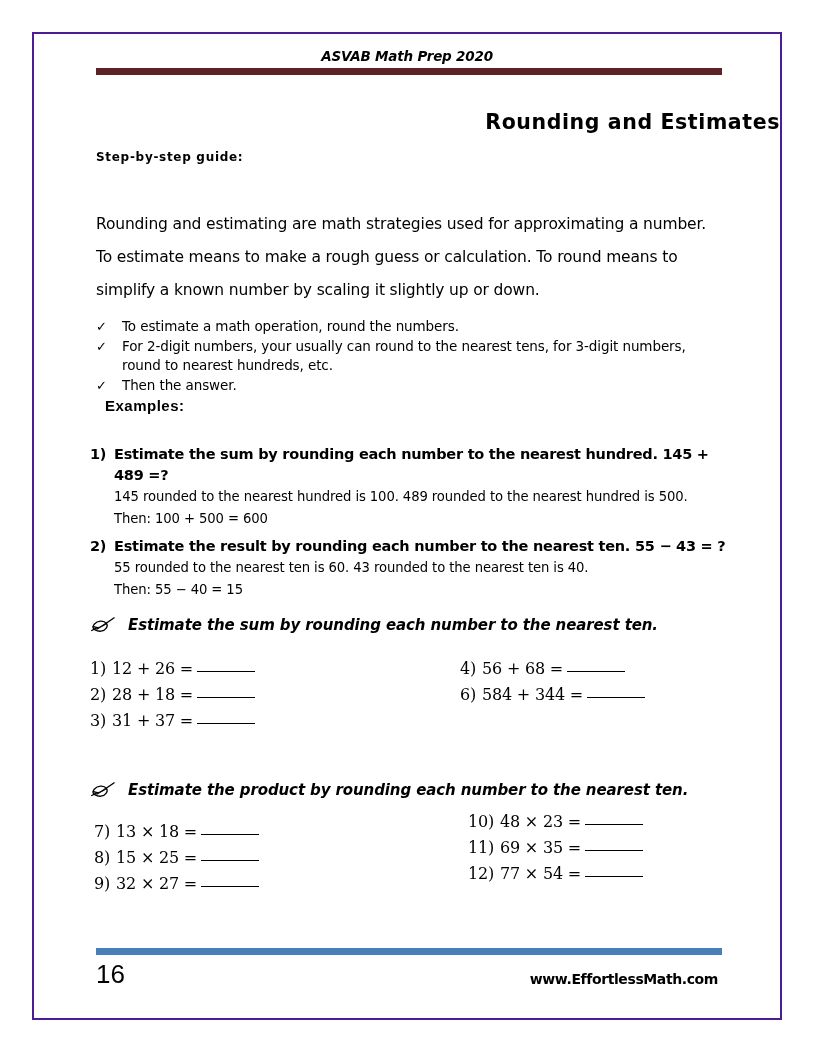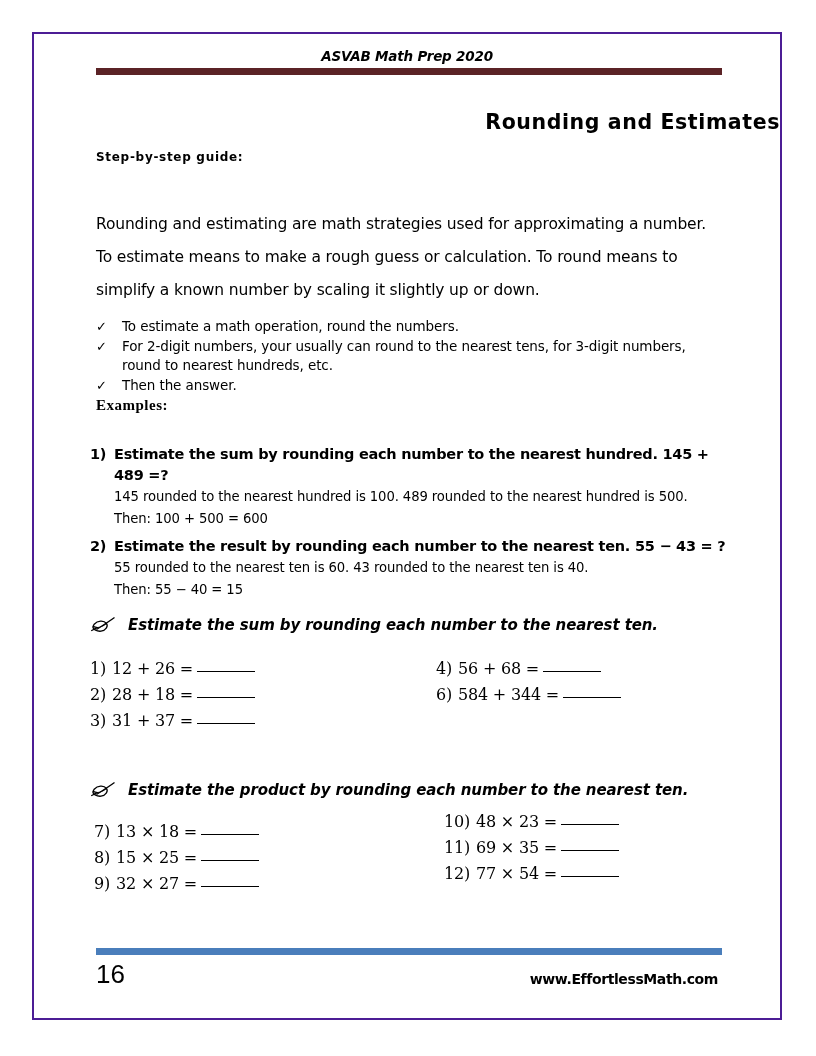--- a/index.html
+++ b/index.html
@@ -100,23 +100,23 @@
   }
   .bullet .check {
     width: 26px;
     flex: 0 0 26px;
     font-size: 13px;
     line-height: 19px;
   }
   .bullet .btxt { flex: 1 1 auto; }
 
   .examples-head {
-    left: 62px;
+    left: 71px;
     top: 363px;
-    font-family: Liberation Serif, serif;
+    font-family: Liberation Sans, sans-serif;
     font-weight: bold;
     font-size: 15px;
     letter-spacing: 0.5px;
   }
 
   
   .examples {
     left: 56px;
     top: 410px;
     width: 640px;
@@ -159,20 +159,21 @@
     margin-right: 12px;
     display: inline-block;
   }
 
   
   .grid {
     left: 56px;
     width: 644px;
     display: grid;
     grid-template-columns: 322px 322px;
+    gap: 24px;
   }
   .grid.g1 { top: 622px; grid-row-gap: 10px; }
   .grid.g2 { top: 785px; grid-row-gap: 10px; }
 
   .prob {
     font-family: "DejaVu Serif", serif;
     font-size: 16px;
     line-height: 26px;
     white-space: nowrap;
     letter-spacing: -0.2px;

